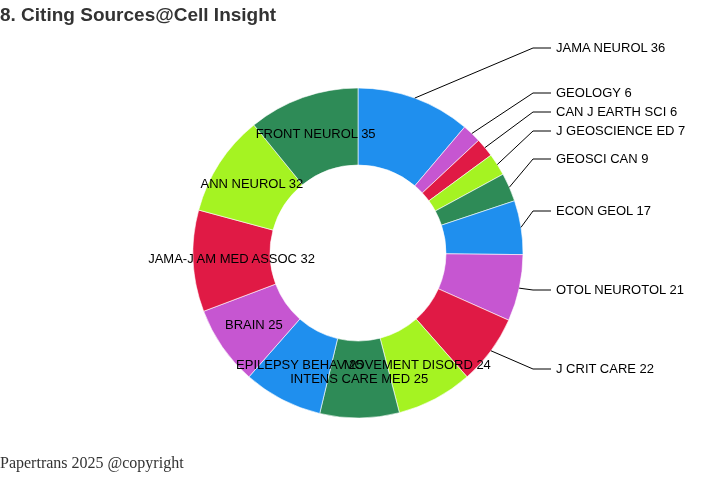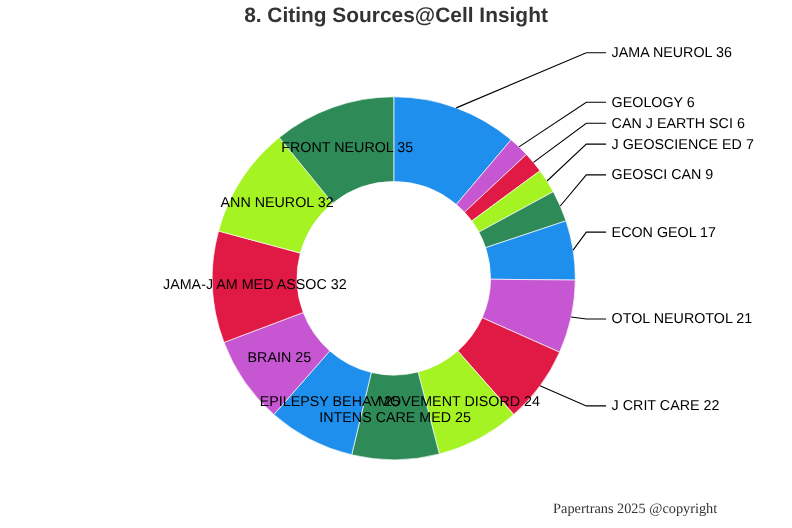--- a/index.html
+++ b/index.html
@@ -6,29 +6,29 @@
   body{
     width:720px;height:480px;
     background:#ffffff;
     font-family:"Liberation Sans", sans-serif;
     overflow:hidden;
     position:relative;
   }
   #stage{position:absolute;left:0;top:0;width:720px;height:480px;}
   #chart-title{
     position:absolute;left:0;top:4px;width:720px;
-    text-align:center;
+    text-align:left;
     font-size:19px;font-weight:bold;color:#333333;
     letter-spacing:0px;
     font-family:"Liberation Sans", sans-serif;
   }
   #footer-note{
     position:absolute;left:0;top:454px;width:652px;
-    text-align:right;
-    font-size:13px;color:#333333;
+    text-align:left;
+    font-size:16px;color:#333333;
     font-family:"Liberation Serif", serif;
   }
   svg#donut{position:absolute;left:0;top:0;width:720px;height:480px;}
   .slice-label{
     font-family:"Liberation Sans", sans-serif;
     font-size:13px;
     fill:#000000;
   }
   .outer-label{
     font-family:"Liberation Sans", sans-serif;

